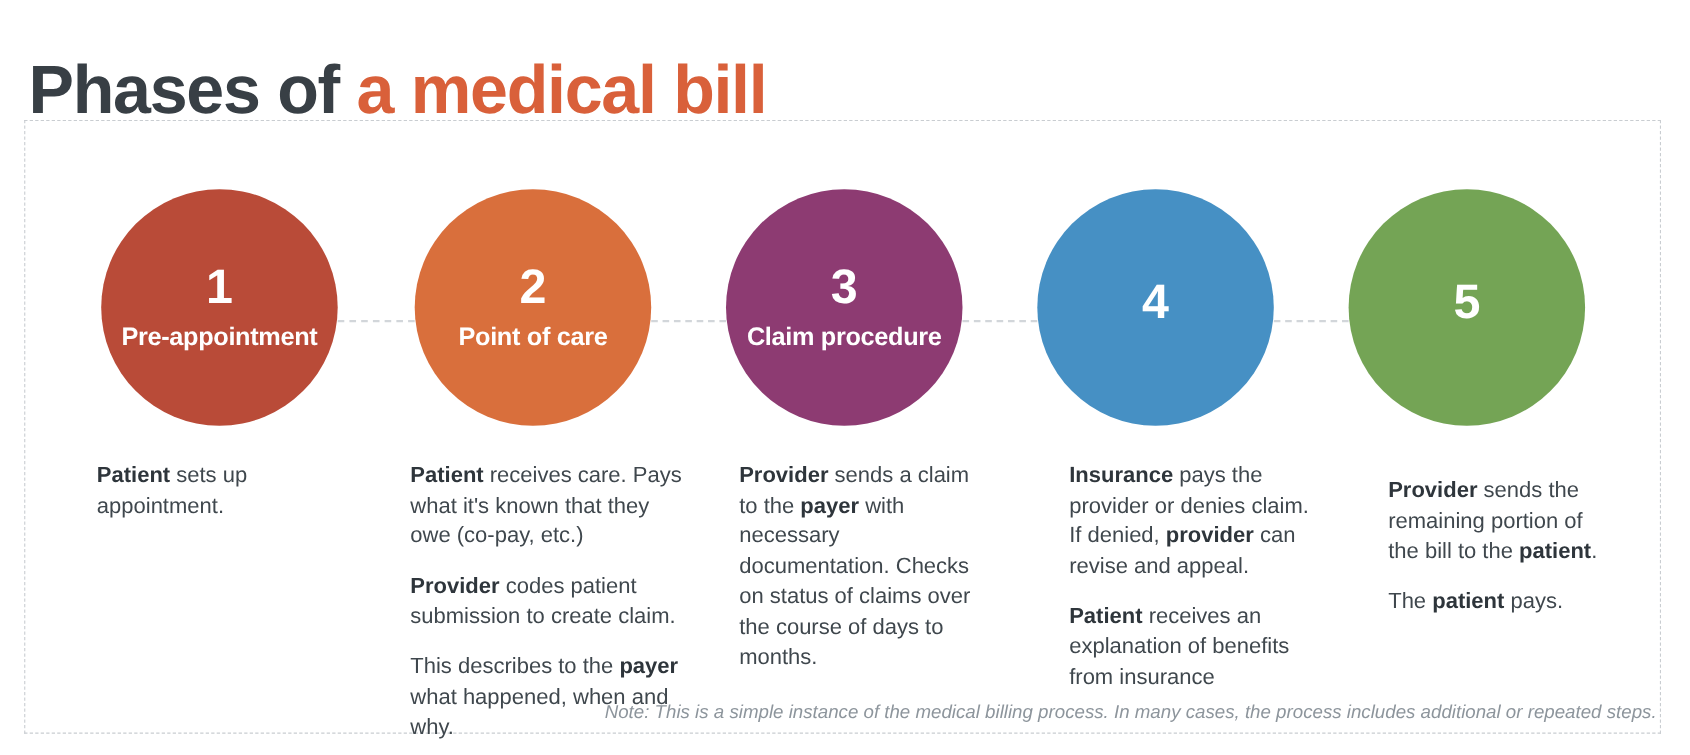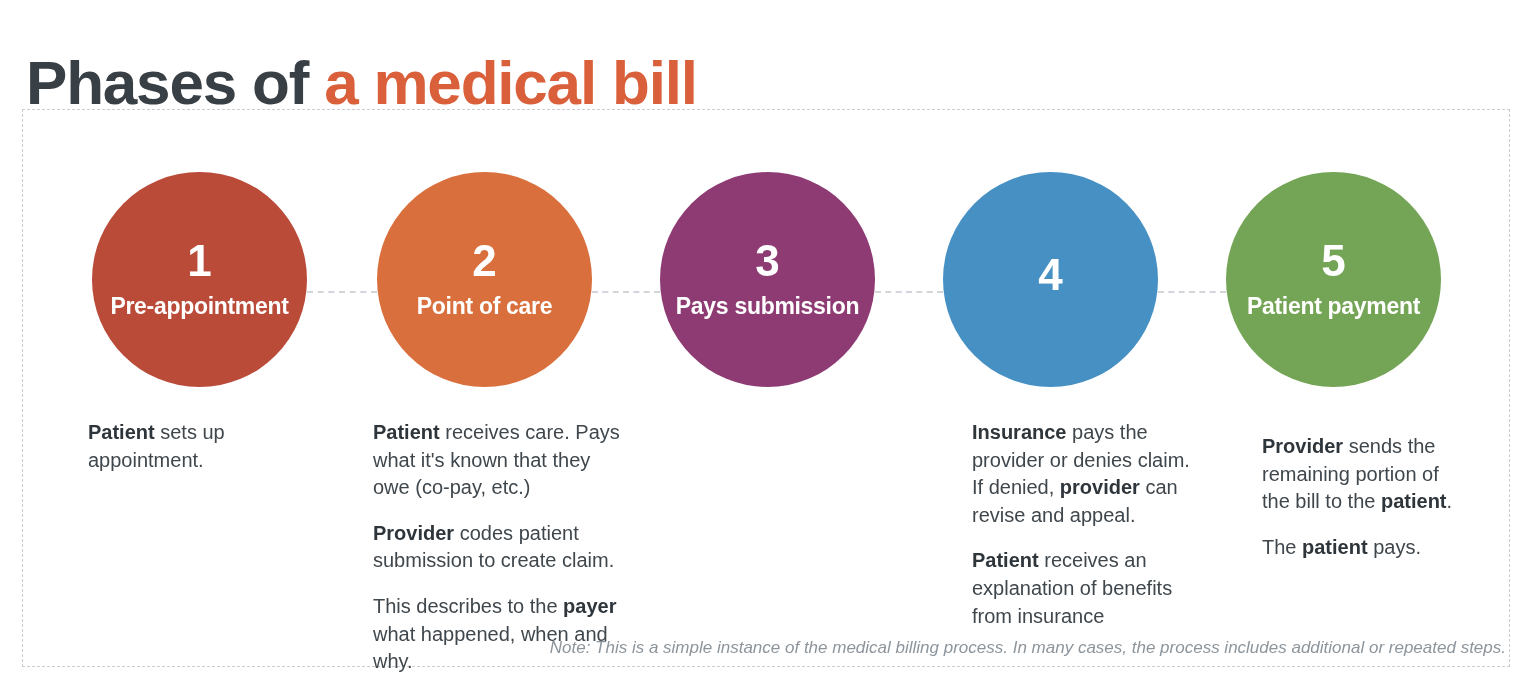--- a/index.html
+++ b/index.html
@@ -120,36 +120,38 @@
         </div>
         <div class="body">
           <p><b>Patient</b><span> receives care. Pays what it's known that they owe (co-pay, etc.)</span></p>
           <p><b>Provider</b><span> codes patient submission to create claim.</span></p>
           <p><span>This describes to the </span><b>payer</b><span> what happened, when and why.</span></p>
         </div>
       </div>
       <div class="col col-3">
         <div class="circle" style="background: rgb(141, 59, 114);">
           <div class="circle-num">3</div>
-          <div class="circle-label">Pays submission</div>
+          <div class="circle-label">Claim procedure</div>
+        </div>
+        <div class="body">
+          <p><b>Provider</b><span> sends a claim to the </span><b>payer</b><span> with necessary documentation. Checks on status of claims over the course of days to months.</span></p>
         </div>
       </div>
       <div class="col col-4">
         <div class="circle" style="background: rgb(70, 144, 196);">
           <div class="circle-num">4</div>
         </div>
         <div class="body">
           <p><b>Insurance</b><span> pays the provider or denies claim. If denied, </span><b>provider</b><span> can revise and appeal.</span></p>
           <p><b>Patient</b><span> receives an explanation of benefits from insurance</span></p>
         </div>
       </div>
       <div class="col col-5">
         <div class="circle" style="background: rgb(116, 164, 85);">
           <div class="circle-num">5</div>
-          <div class="circle-label">Patient payment</div>
         </div>
         <div class="body">
           <p><b>Provider</b><span> sends the remaining portion of the bill to the </span><b>patient</b><span>.</span></p>
           <p><span>The </span><b>patient</b><span> pays.</span></p>
         </div>
       </div>
     </div>
 
   <div class="footnote">Note: This is a simple instance of the medical billing process. In many cases, the process includes additional or repeated steps.</div>
 

